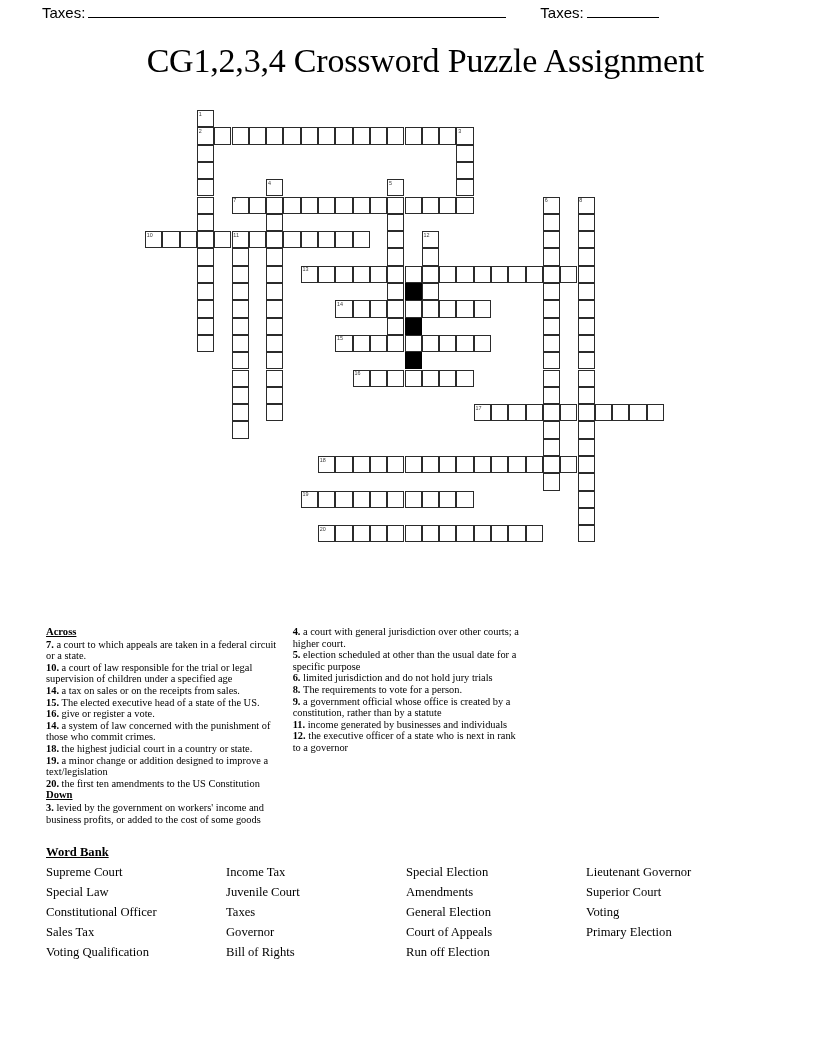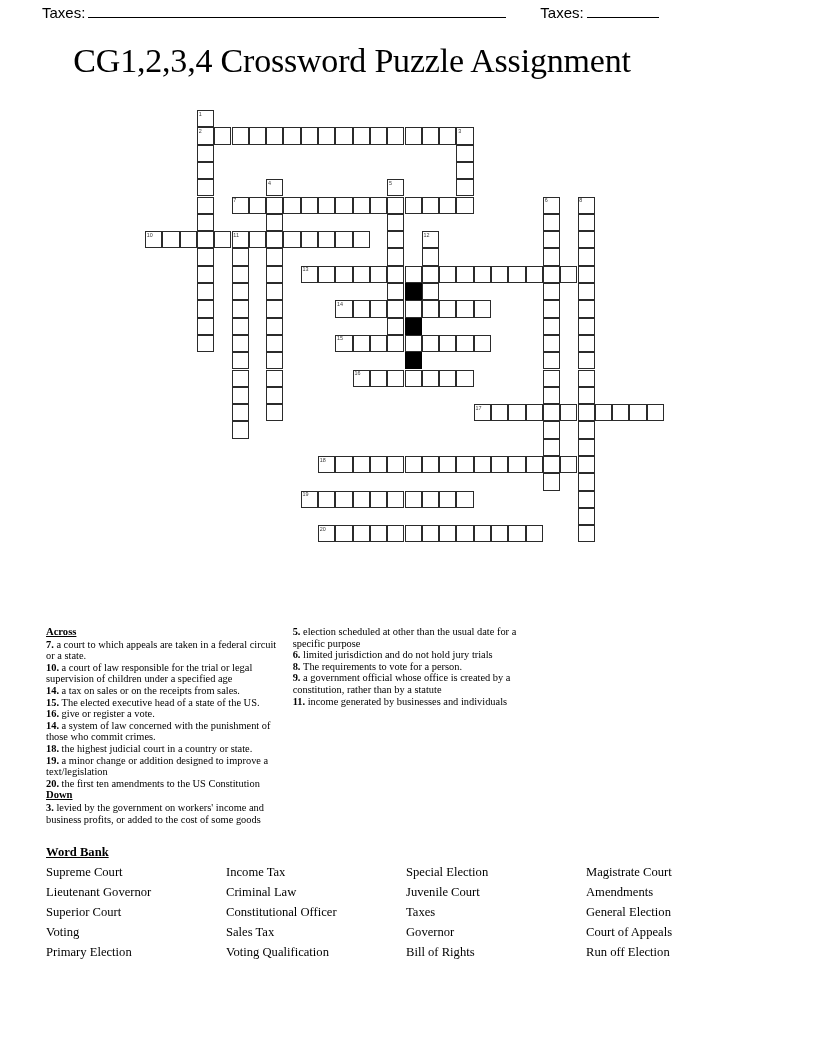--- a/index.html
+++ b/index.html
@@ -43,21 +43,21 @@
   .nd-rule-long  { width: 418px; }
   .nd-rule-short { width: 72px; }
   .nd-date-label { margin-left: 34px; }
 
   
   .title {
     position: absolute;
     top: 42px;
     left: 0;
     width: 704px;
-    text-align: center;
+    text-align: right;
     font-family: "Liberation Serif", serif;
     font-size: 34px;
     font-weight: normal;
     letter-spacing: -0.2px;
   }
 
   
   #grid-wrap {
     position: absolute;
     top: 110px;
@@ -418,36 +418,37 @@
     <p class="clue"><b>10. </b><span>a court of law responsible for the trial or legal supervision of children under a specified age</span></p>
     <p class="clue"><b>14. </b><span>a tax on sales or on the receipts from sales.</span></p>
     <p class="clue"><b>15. </b><span>The elected executive head of a state of the US.</span></p>
     <p class="clue"><b>16. </b><span>give or register a vote.</span></p>
     <p class="clue"><b>14. </b><span>a system of law concerned with the punishment of those who commit crimes.</span></p>
     <p class="clue"><b>18. </b><span>the highest judicial court in a country or state.</span></p>
     <p class="clue"><b>19. </b><span>a minor change or addition designed to improve a text/legislation</span></p>
     <p class="clue"><b>20. </b><span>the first ten amendments to the US Constitution</span></p>
     <div class="clue-head">Down</div>
     <p class="clue"><b>3. </b><span>levied by the government on workers' income and business profits, or added to the cost of some goods</span></p>
+    <p class="clue"><b>4. </b><span>a court with general jurisdiction over other courts; a higher court.</span></p>
     <p class="clue"><b>5. </b><span>election scheduled at other than the usual date for a specific purpose</span></p>
     <p class="clue"><b>6. </b><span>limited jurisdiction and do not hold jury trials</span></p>
     <p class="clue"><b>8. </b><span>The requirements to vote for a person.</span></p>
     <p class="clue"><b>9. </b><span>a government official whose office is created by a constitution, rather than by a statute</span></p>
     <p class="clue"><b>11. </b><span>income generated by businesses and individuals</span></p>
+    <p class="clue"><b>12. </b><span>the executive officer of a state who is next in rank to a governor</span></p>
   </div>
 
 <div id="wordbank">
   <div class="wb-head">Word Bank</div>
   <div class="wb-grid">
       <div class="wb-item">Supreme Court</div>
       <div class="wb-item">Income Tax</div>
       <div class="wb-item">Special Election</div>
-      <div class="wb-item">Magistrate Court</div>
       <div class="wb-item">Lieutenant Governor</div>
-      <div class="wb-item">Criminal Law</div>
+      <div class="wb-item">Special Law</div>
       <div class="wb-item">Juvenile Court</div>
       <div class="wb-item">Amendments</div>
       <div class="wb-item">Superior Court</div>
       <div class="wb-item">Constitutional Officer</div>
       <div class="wb-item">Taxes</div>
       <div class="wb-item">General Election</div>
       <div class="wb-item">Voting</div>
       <div class="wb-item">Sales Tax</div>
       <div class="wb-item">Governor</div>
       <div class="wb-item">Court of Appeals</div>

